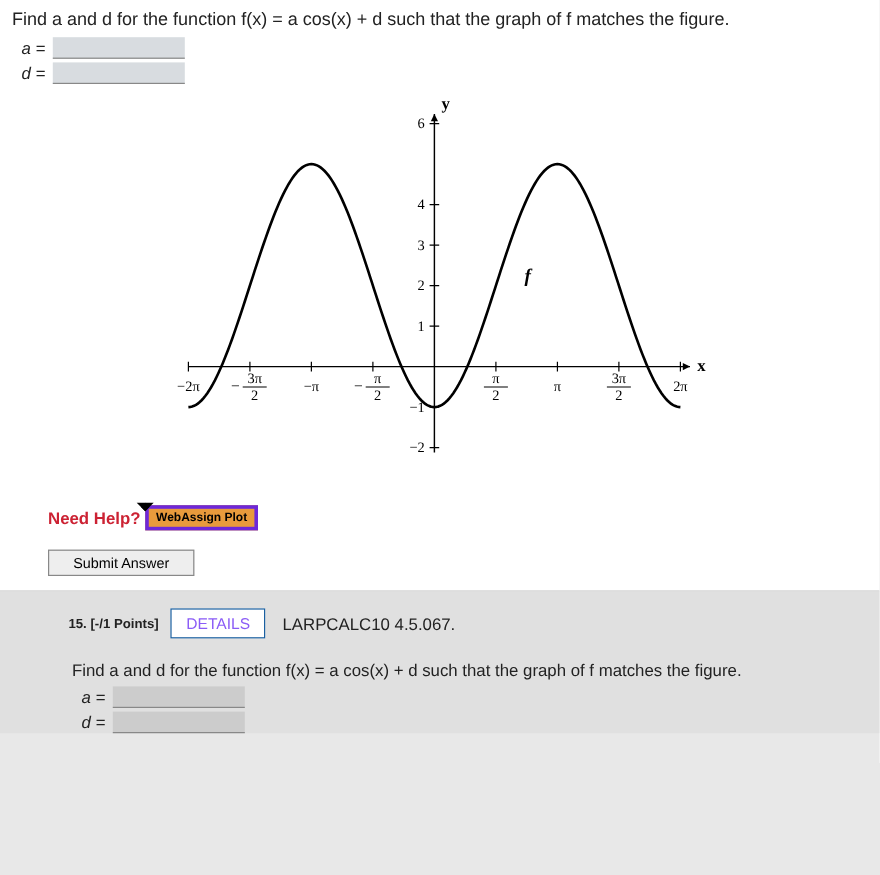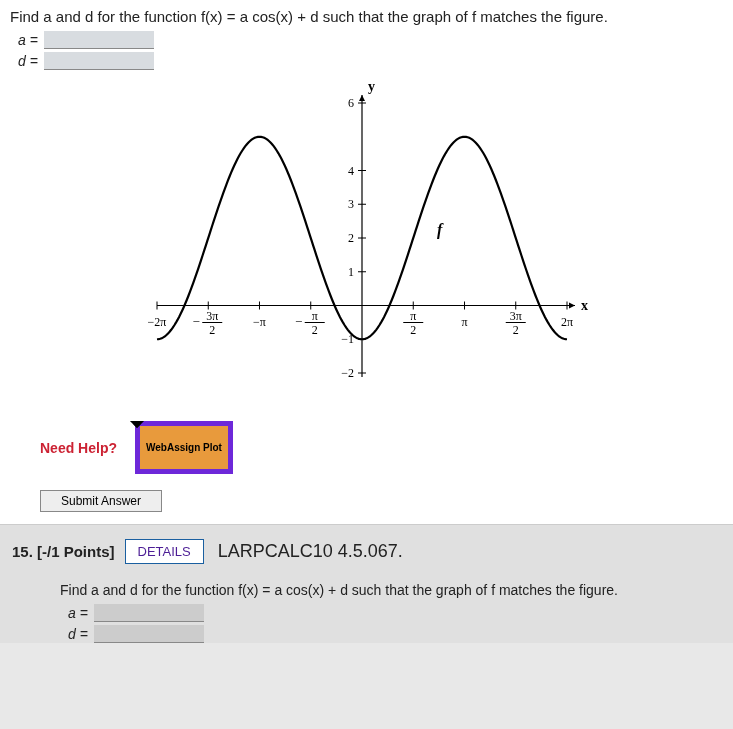--- a/index.html
+++ b/index.html
@@ -21,47 +21,47 @@
     .eq-row { display: flex; align-items: center; gap: 6px; margin: 3px 0 3px 8px; font-style: italic; font-size: 14px; }
     .eq-input {
       width: 110px; height: 18px;
       border: none;
       border-bottom: 1px solid #888;
       background: #d8dce0;
       outline: none;
       font-size: 13px;
     }
     .chart-wrap { display:flex; justify-content:center; padding: 10px 0 0 0; }
-    .needhelp-row { display:flex; align-items:center; gap:18px; margin: 18px 0 10px 30px; }
+    .needhelp-row { display:flex; align-items:center; gap:4px; margin: 18px 0 10px 30px; }
     .needhelp-label { color:#c23; font-weight:bold; font-size:14px; }
     .tooltip {
       background:#e89a3c; color:#000; font-size:10px; font-weight:bold;
-      padding:16px 6px; border:5px solid #6d28d9; position:relative;
+      padding:2px 6px; border:3px solid #6d28d9; position:relative;
     }
     .tooltip::before{
       content:""; position:absolute; left:-8px; top:-10px;
       border:5px solid transparent; border-right-color:#000; border-bottom-color:#000;
       transform: rotate(45deg);
     }
     .submit-btn {
       margin: 6px 0 0 30px;
       background:#eee; border:1px solid #888;
       padding:3px 20px; font-size:12px; cursor:pointer;
     }
     .q15-header {
       display:flex; align-items:center; gap:10px;
       padding:14px 12px 8px 12px;
       background:#e0e0e0;
     }
-    .q15-points { font-weight:bold; font-size:15px; }
+    .q15-points { font-weight:bold; font-size:11px;margin-left:45px; }
     .link-btn {
-      border:1px solid #1a5fa0; color:#4c1d95; background:#fff;
+      border:1px solid #1a5fa0; color:#8b5cf6; background:#fff;
       padding:4px 12px; font-size:13px; cursor:pointer;
     }
-    .q15-ref { font-size:18px; padding-left:4px; }
+    .q15-ref { font-size:14px; padding-left:4px; }
     .q15-body { padding: 10px 12px 0 60px; background:#e0e0e0; }
     .q15-body .q-text { font-size:14px; }
     .q15-body .eq-input { background:#ccc; }
     svg text { font-family: 'Times New Roman', serif; }
     .axis { stroke:#000; stroke-width:1.2; }
     .tick { stroke:#000; stroke-width:1; }
     .curve { stroke:#000; stroke-width:2.2; fill:none; }
   </style>
 </head>
 <body>

